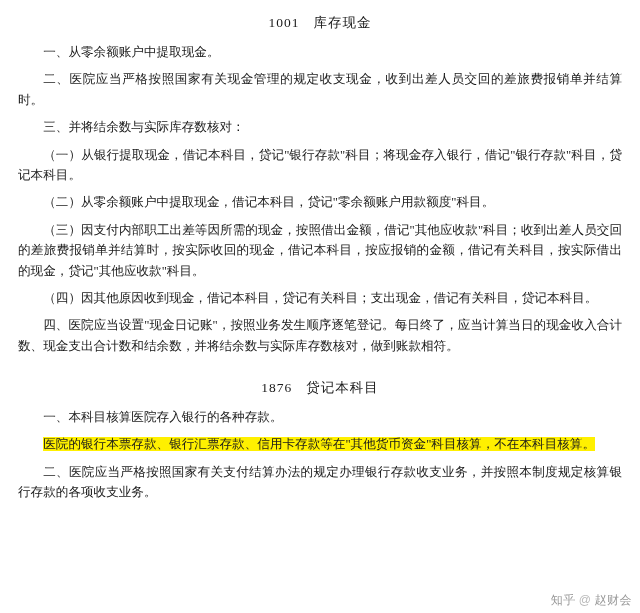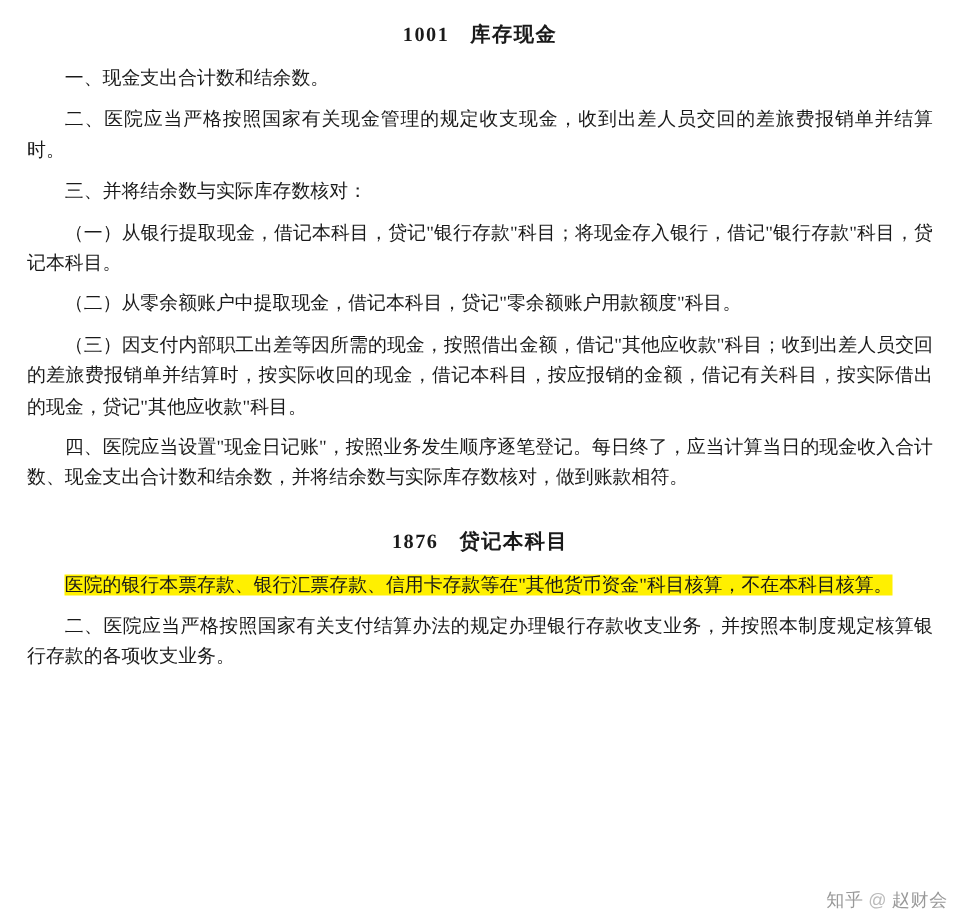--- a/index.html
+++ b/index.html
@@ -15,21 +15,21 @@
     overflow: hidden;
     position: relative;
   }
   .page {
     padding: 10px 18px 0 18px;
     box-sizing: border-box;
     width: 640px;
   }
   .section-title {
     text-align: center;
-    font-weight: bold;
+    font-weight: normal;
     font-size: 13.5px;
     letter-spacing: 1px;
     margin: 4px 0 10px 0;
     font-family: "Liberation Serif", serif;
   }
   .section-title .num {
     margin-right: 14px;
   }
   p.para {
     margin: 0 0 7px 0;
@@ -62,34 +62,36 @@
 </style>
 </head>
 <body>
 
 <div class="page">
 
   <div class="section-title">
     <span class="num">1001</span><span>库存现金</span>
   </div>
 
-  <p class="para">一、现金支出合计数和结余数。</p>
+  <p class="para">一、从零余额账户中提取现金。</p>
   <p class="para">二、医院应当严格按照国家有关现金管理的规定收支现金，收到出差人员交回的差旅费报销单并结算时。</p>
   <p class="para">三、并将结余数与实际库存数核对：</p>
   <p class="para">（一）从银行提取现金，借记本科目，贷记"银行存款"科目；将现金存入银行，借记"银行存款"科目，贷记本科目。</p>
   <p class="para">（二）从零余额账户中提取现金，借记本科目，贷记"零余额账户用款额度"科目。</p>
   <p class="para">（三）因支付内部职工出差等因所需的现金，按照借出金额，借记"其他应收款"科目；收到出差人员交回的差旅费报销单并结算时，按实际收回的现金，借记本科目，按应报销的金额，借记有关科目，按实际借出的现金，贷记"其他应收款"科目。</p>
+  <p class="para">（四）因其他原因收到现金，借记本科目，贷记有关科目；支出现金，借记有关科目，贷记本科目。</p>
   <p class="para">四、医院应当设置"现金日记账"，按照业务发生顺序逐笔登记。每日终了，应当计算当日的现金收入合计数、现金支出合计数和结余数，并将结余数与实际库存数核对，做到账款相符。</p>
 
   <div class="spacer-lg"></div>
 
   <div class="section-title">
     <span class="num">1876</span><span>贷记本科目</span>
   </div>
 
+  <p class="para">一、本科目核算医院存入银行的各种存款。</p>
   <p class="para"><span class="hl">医院的银行本票存款、银行汇票存款、信用卡存款等在"其他货币资金"科目核算，不在本科目核算。</span></p>
   <p class="para">二、医院应当严格按照国家有关支付结算办法的规定办理银行存款收支业务，并按照本制度规定核算银行存款的各项收支业务。</p>
 
 </div>
 
 <div class="watermark">
   <span>知乎</span><span class="wm-sep">@</span><span>赵财会</span>
 </div>
 
 </body></html>

